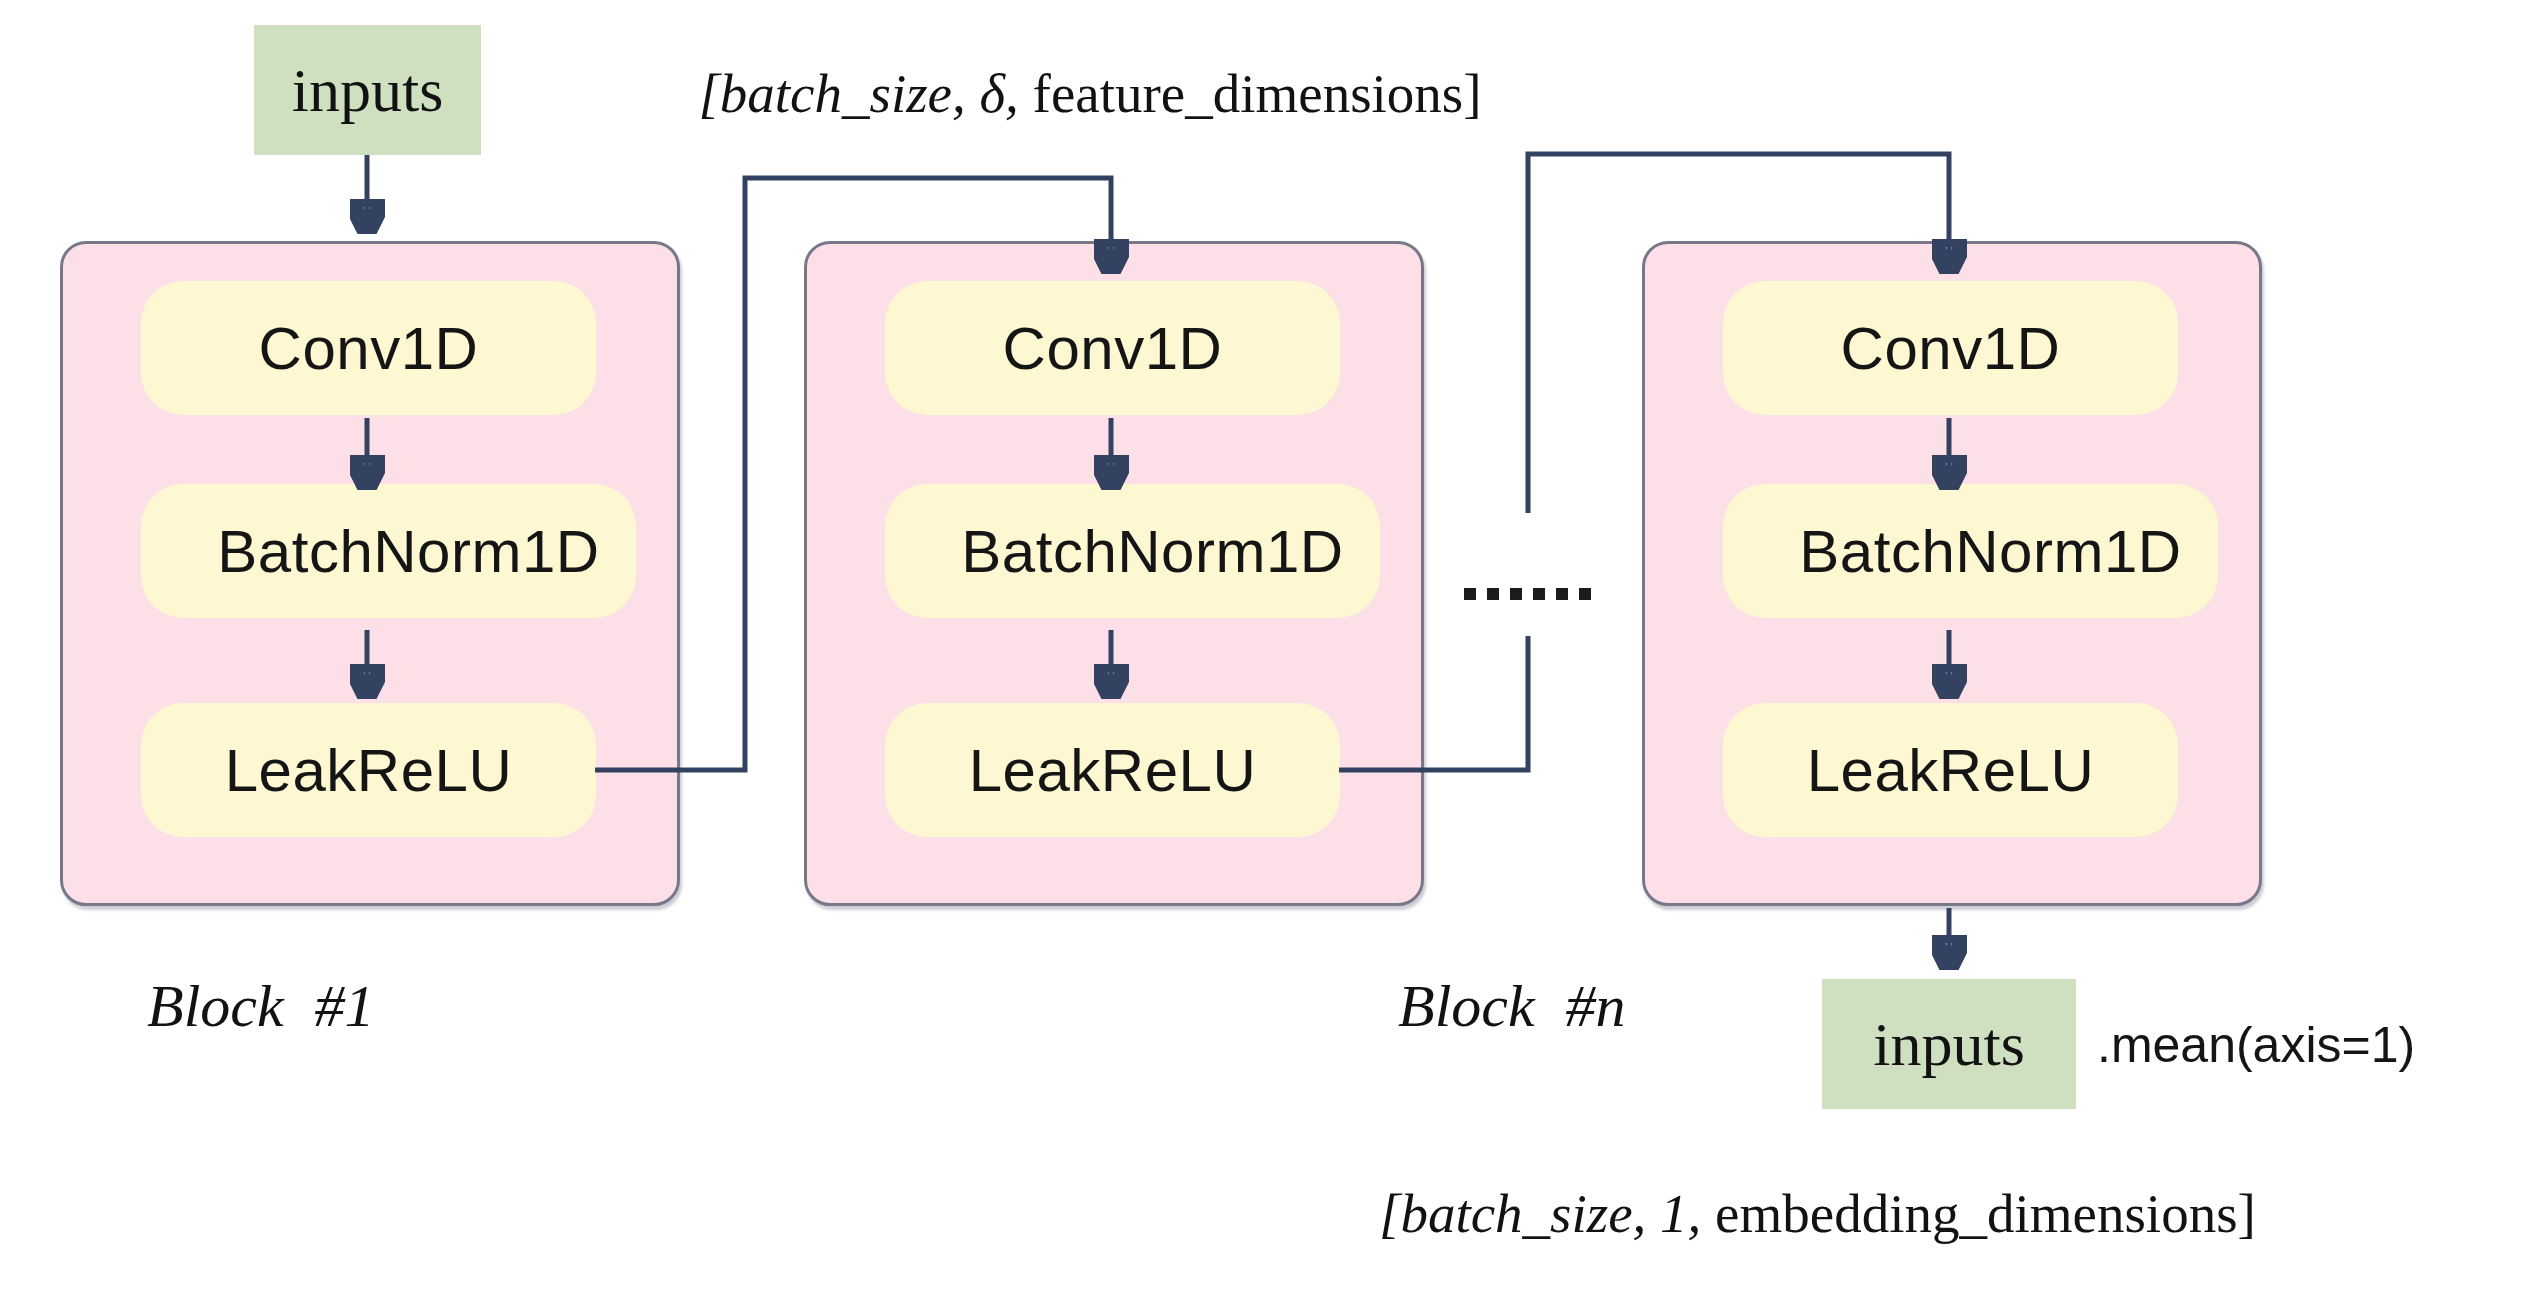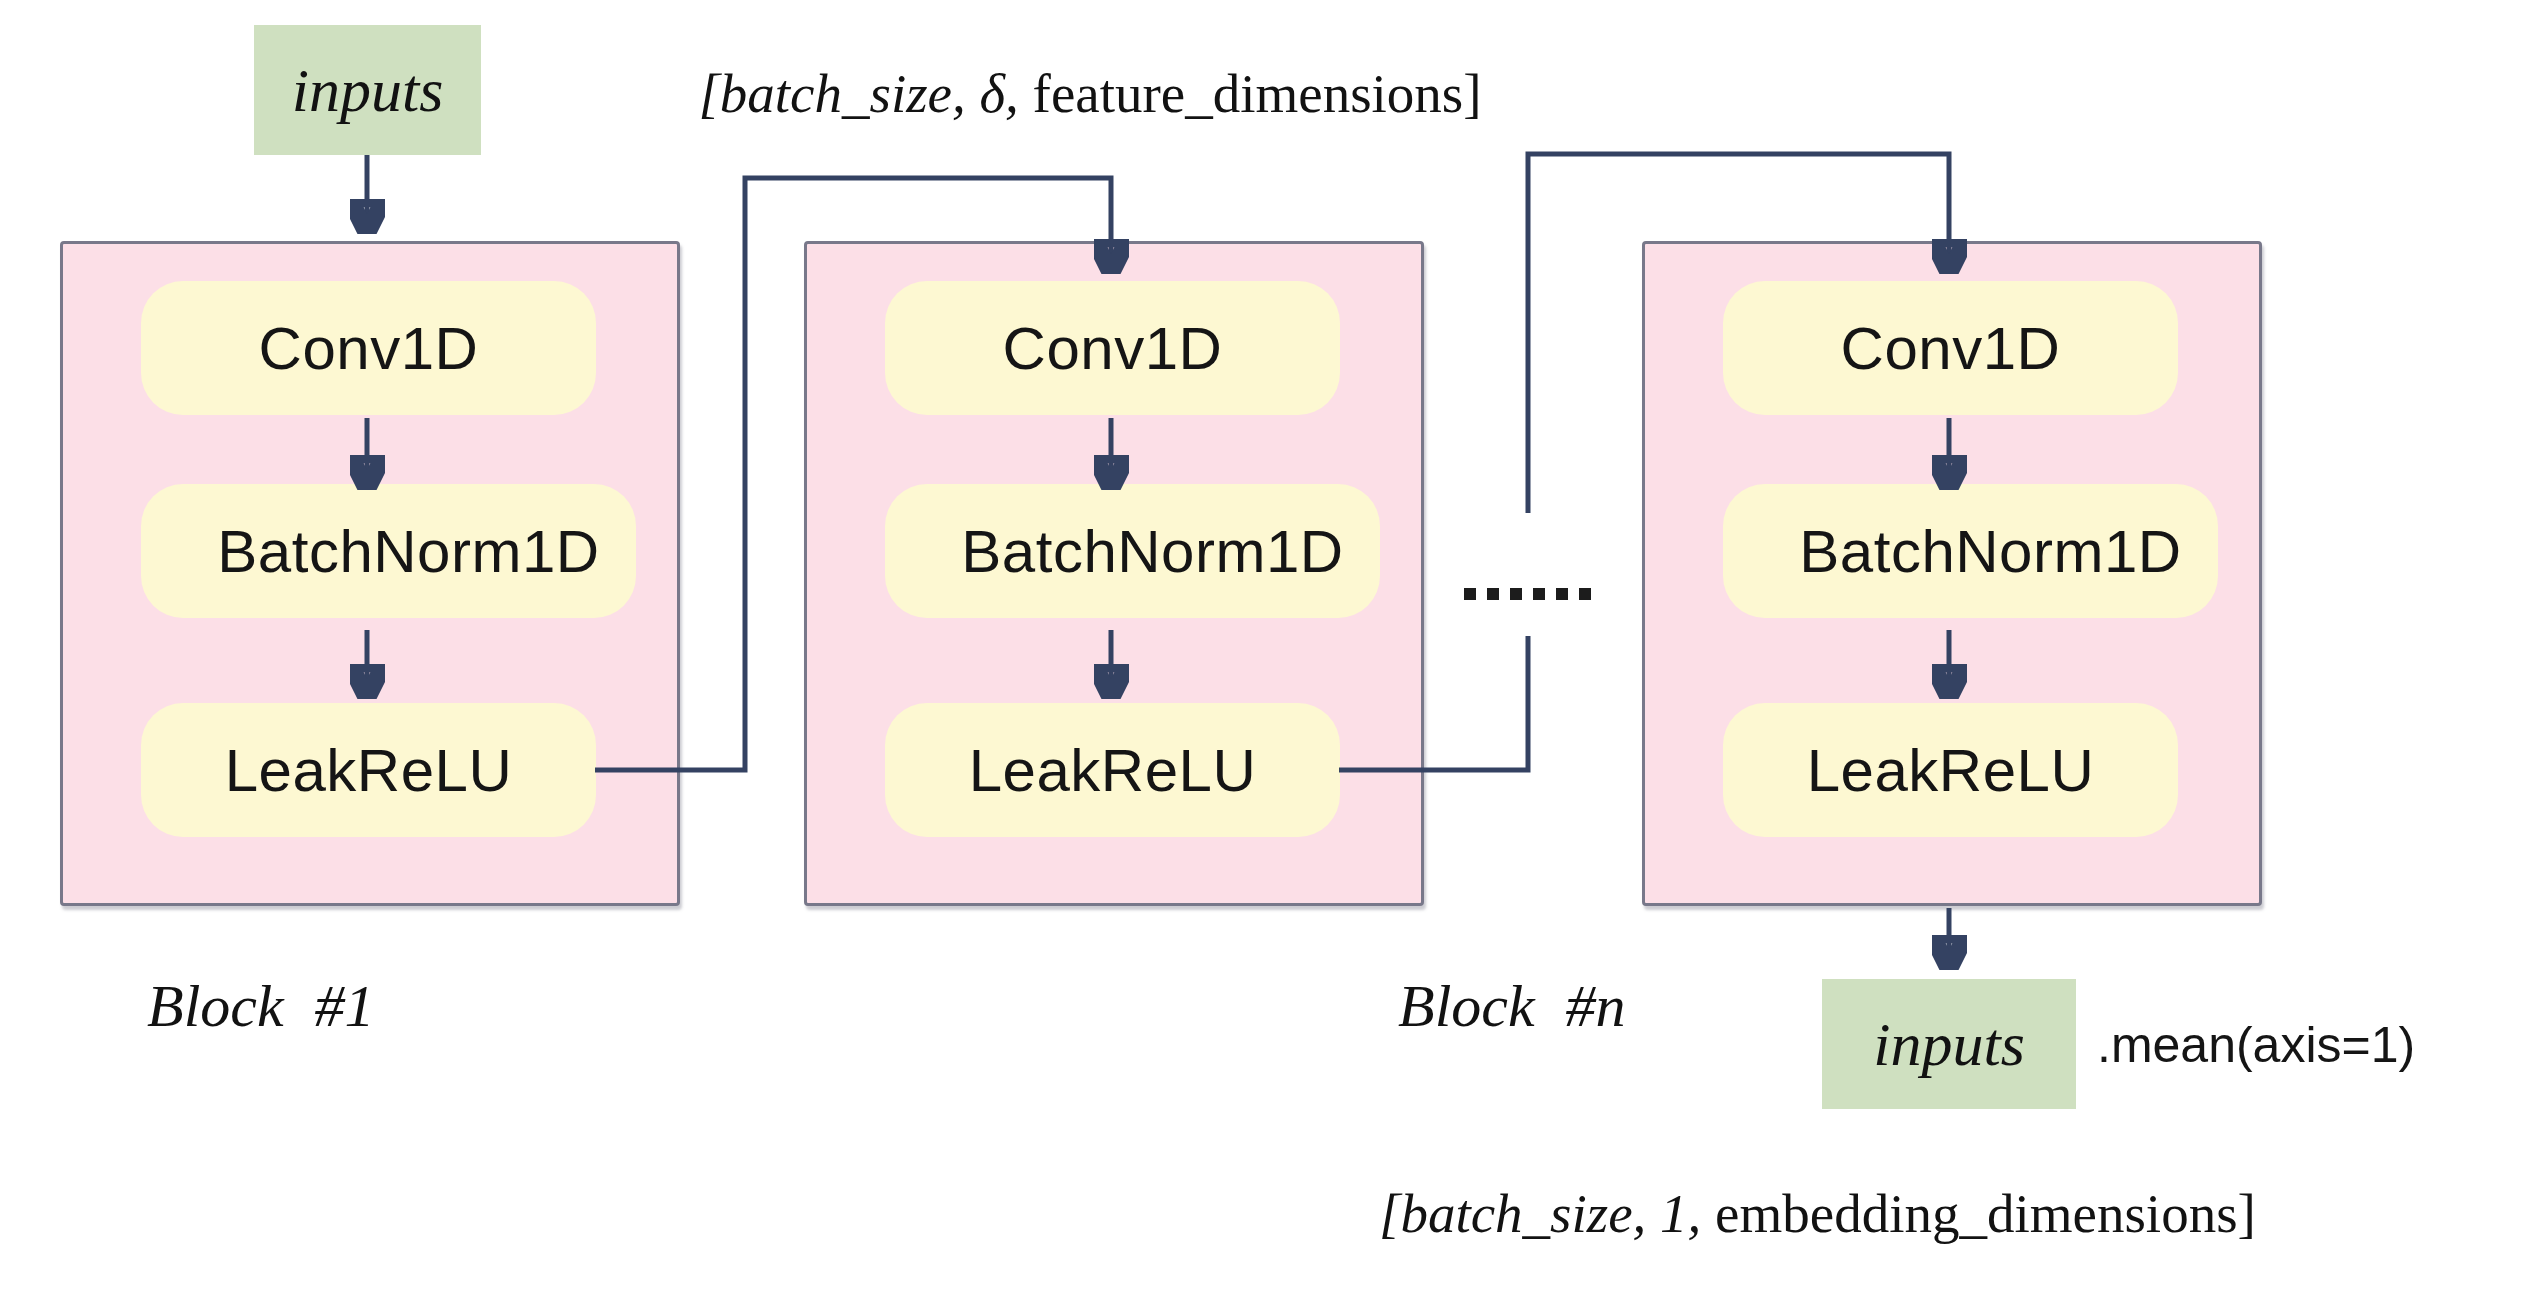--- a/index.html
+++ b/index.html
@@ -12,36 +12,35 @@
     overflow: hidden;
   }
 
   
   .io-box {
     position: absolute;
     background: #cfe0c0;
     display: flex;
     align-items: center;
     justify-content: center;
-    font-style: italic;
     font-size: 62px;
     color: #121212;
   }
   .io-inputs  { left: 254px;  top: 25px;  width: 227px; height: 130px; }
   .io-outputs { left: 1822px; top: 979px; width: 254px; height: 130px; }
 
   
   .block {
     position: absolute;
     top: 241px;
     width: 620px;
     height: 665px;
     background: #fcdfe7;
     border: 3px solid #78788a;
-    border-radius: 4px;
+    border-radius: 26px;
     box-sizing: border-box;
     box-shadow: 2px 4px 3px rgba(110,110,125,0.35);
   }
   .block-1 { left: 60px; }
   .block-2 { left: 804px; }
   .block-n { left: 1642px; }
 
   
   .layer {
     position: absolute;

